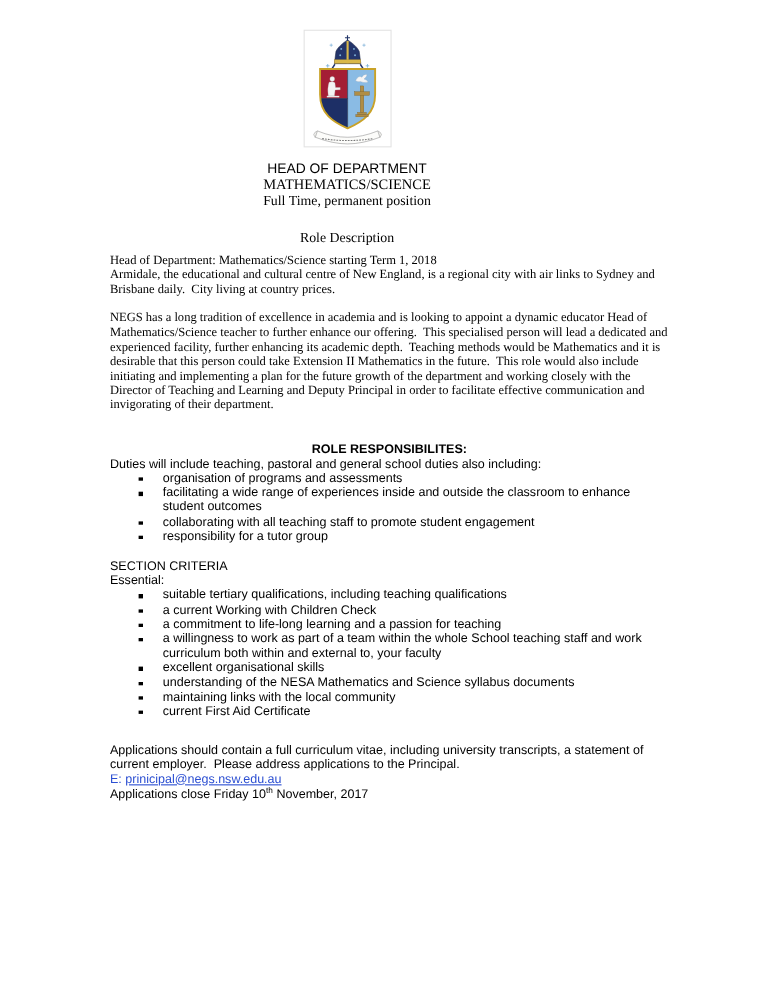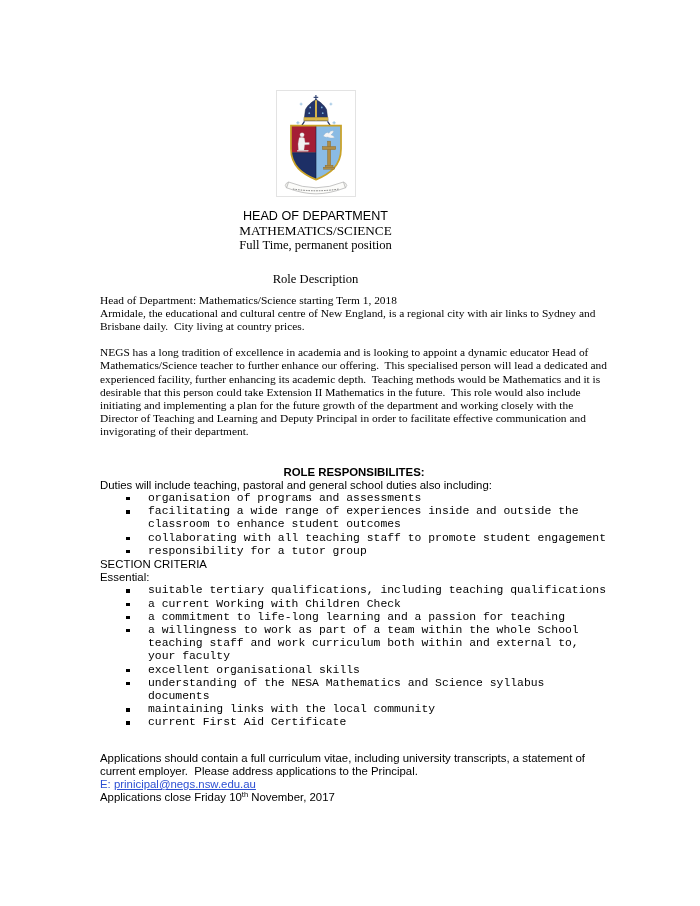--- a/index.html
+++ b/index.html
@@ -3,21 +3,21 @@
 <meta charset="utf-8">
 <style>
   * { box-sizing: border-box; }
   html, body { margin: 0; padding: 0; background: #ffffff; }
   .page {
     position: relative;
     width: 631px;
     height: 906px;
     background: #ffffff;
     color: #000000;
-    padding-top: 90px;
+    padding-top: 27px;
     overflow: hidden;
   }
 
   .crest-box {
     width: 80px; height: 107px;
     margin: 0 auto;
     border: 1px solid #e3e3e3;
     display: flex; align-items: center; justify-content: center;
     background: #fff;
   }
@@ -32,27 +32,27 @@
 
   .content { width: 508px; margin-left: 100px; }
 
   .serif-para { font: 11.4px/13.2px "Liberation Serif", "DejaVu Serif", serif; white-space: pre-wrap; }
   .sans-para  { font: 11.4px/13.2px "Liberation Sans", "DejaVu Sans", sans-serif; white-space: pre-wrap; }
   .bold { font-weight: bold; text-align: center; }
 
   .intro-block { margin-top: 8px; }
   .about-para  { margin-top: 13px; }
   .resp-block  { margin-top: 27px; }
-  .criteria-block { }
+  .criteria-block { margin-top: 14px; }
   .apps-block  { margin-top: 22px; }
 
   .bullet-row { display: flex; align-items: flex-start; padding-left: 26px; }
   .bullet-marker { flex: 0 0 22px; padding-top: 5px; }
   .bullet-marker i { display: block; width: 3.5px; height: 3.5px; background: #000; }
-  .bullet-text { flex: 1; font-family: Liberation Mono, monospace; }
+  .bullet-text { flex: 1; }
 
   .email-line { color: #2c4fd2; }
   .email-link { color: #2c4fd2; text-decoration: underline; cursor: pointer; }
   sup.ord { font-size: 7.5px; line-height: 0; vertical-align: 4.5px; }
 </style>
 </head>
 <body>
 
 <div class="page">
 

